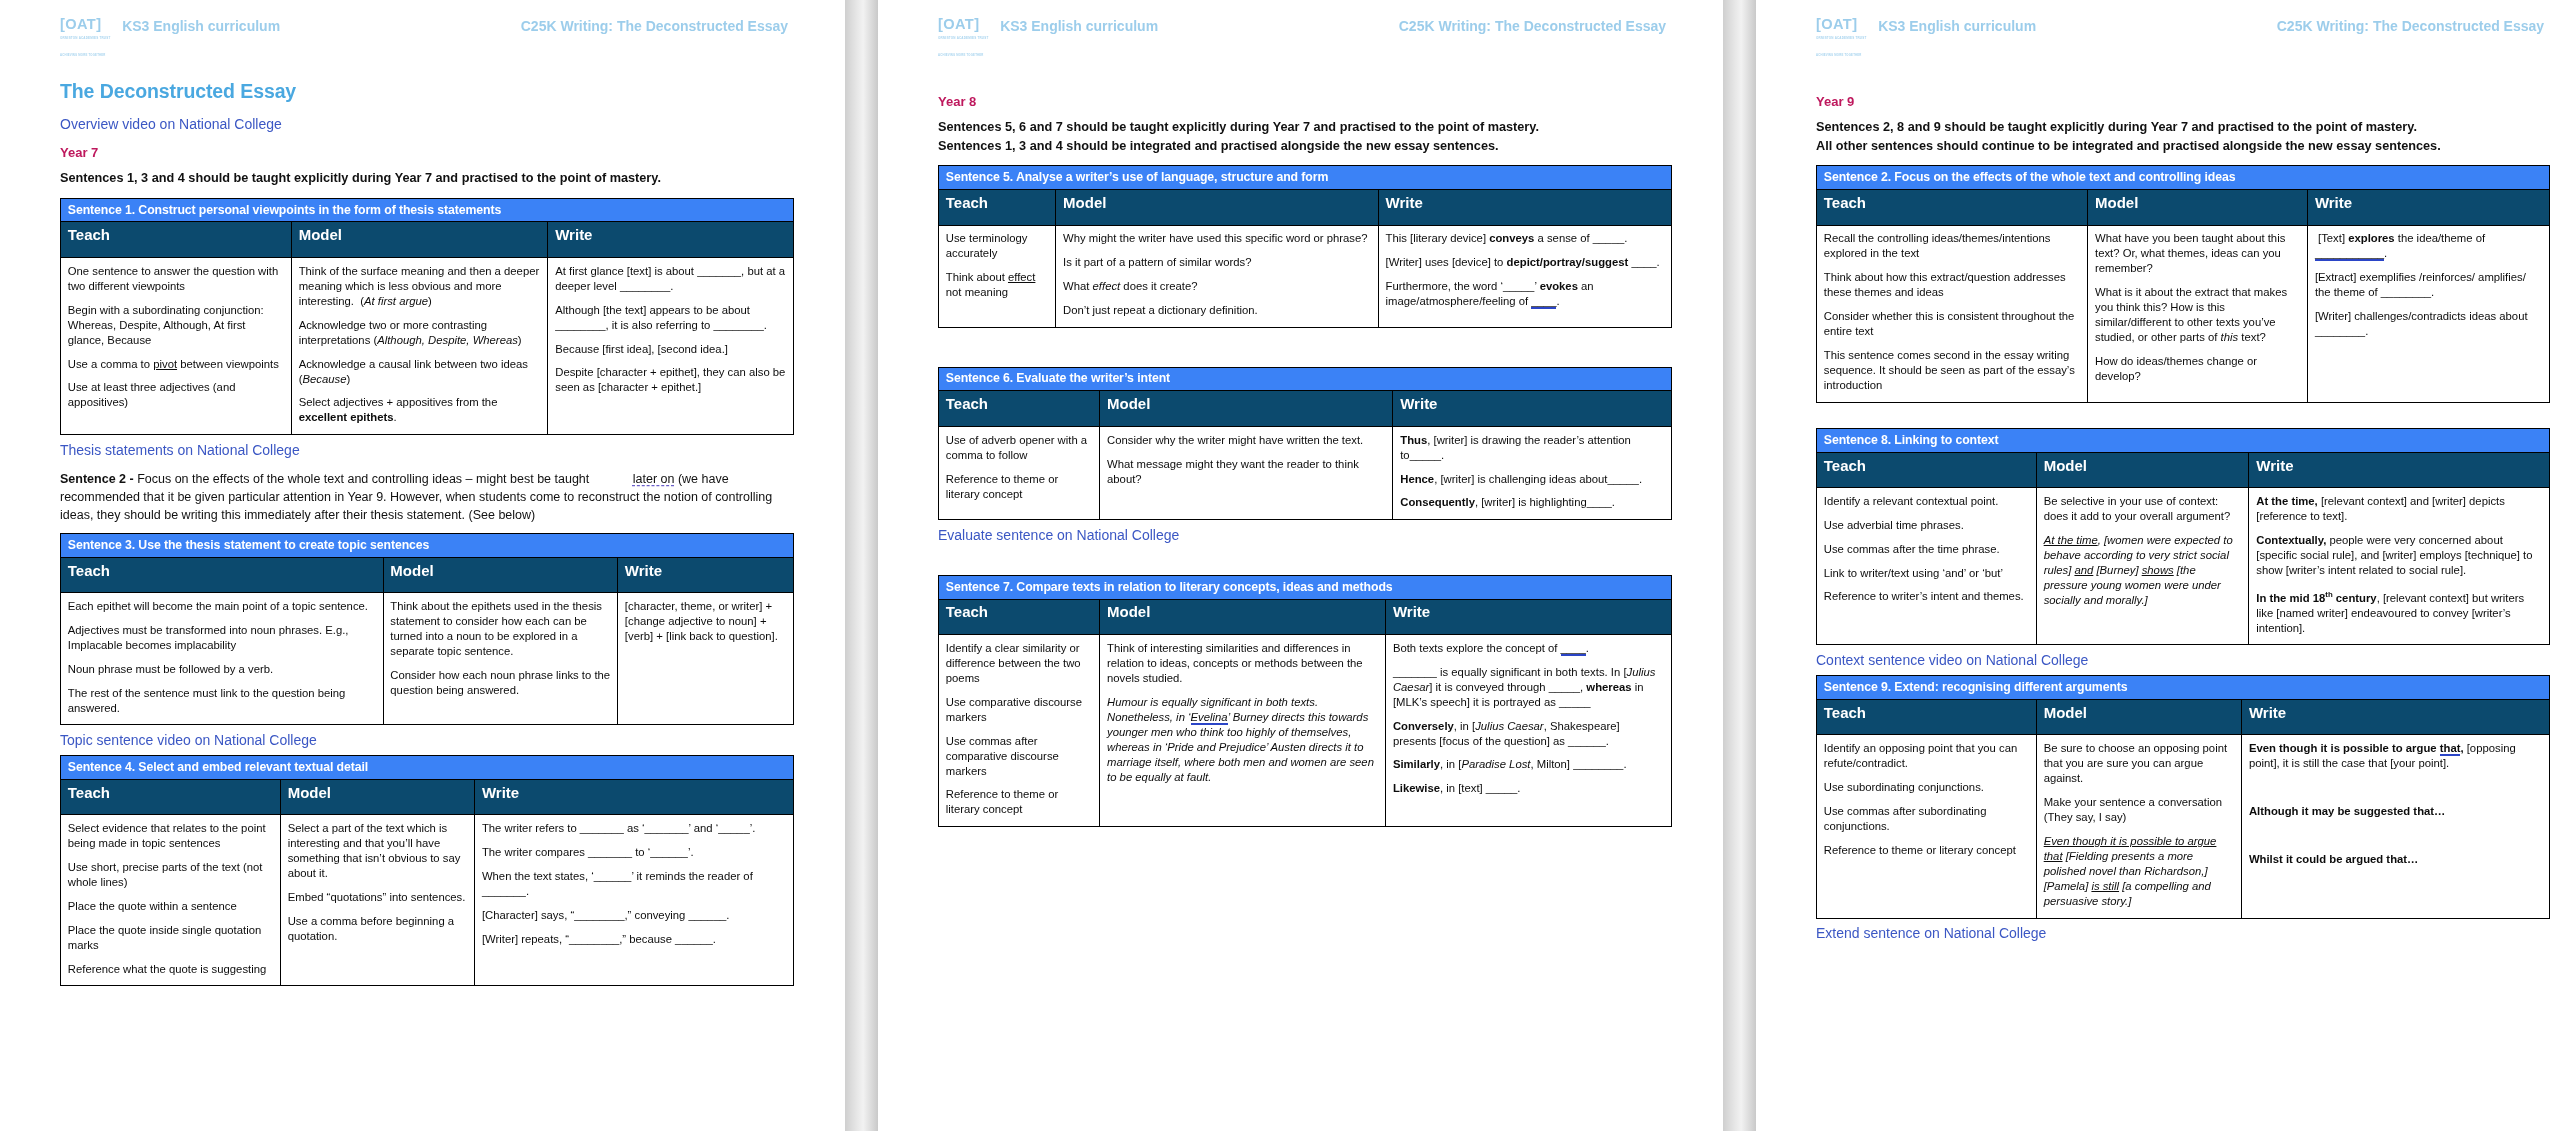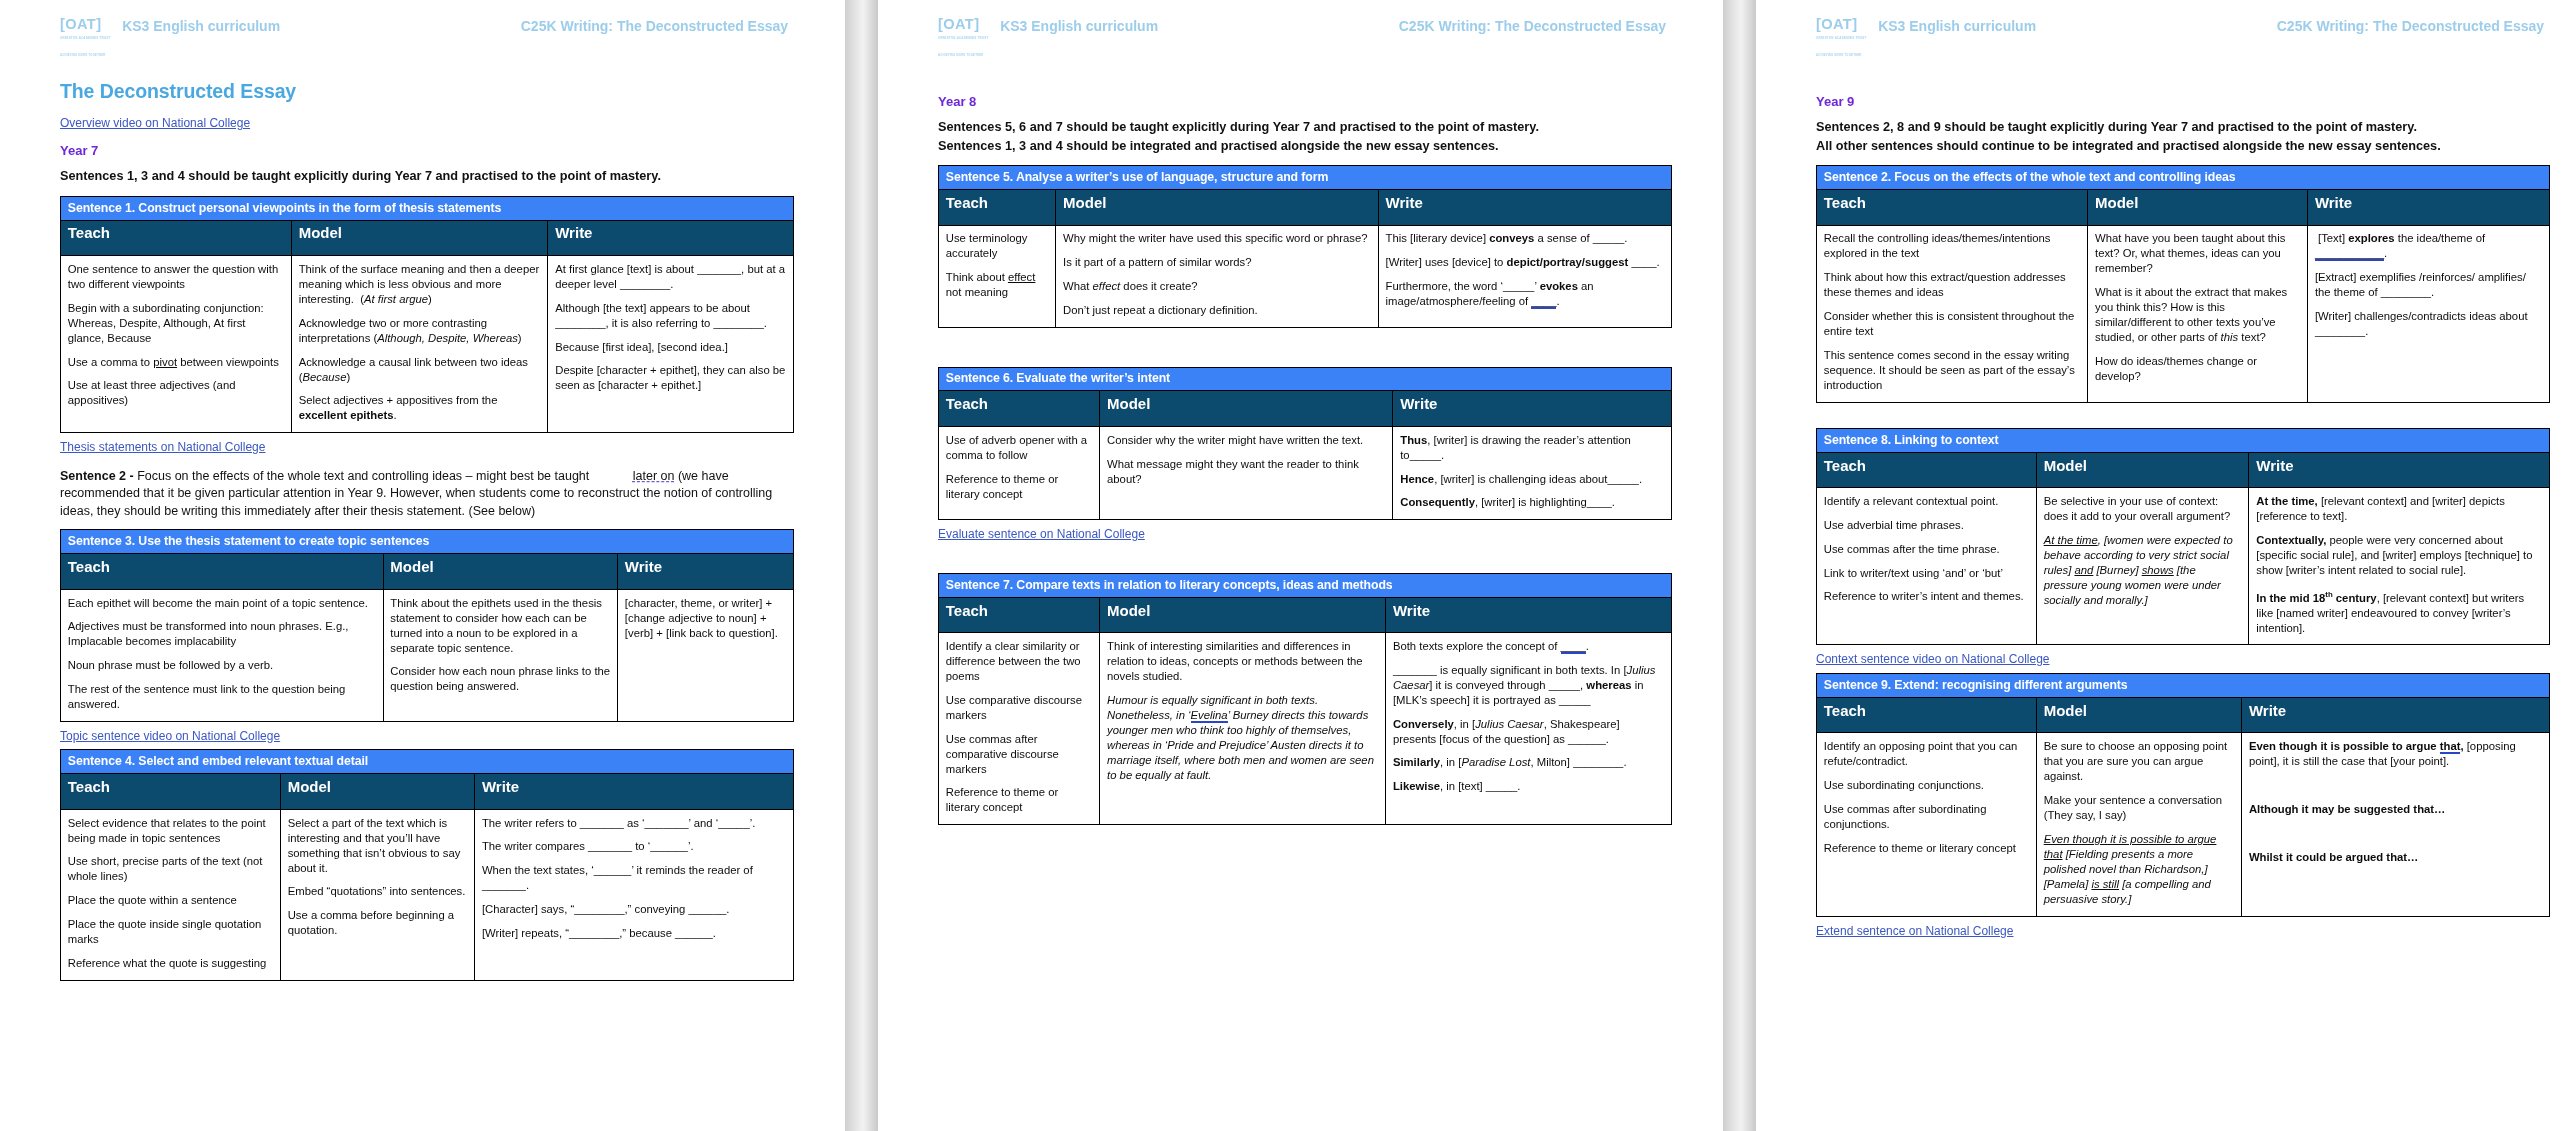--- a/index.html
+++ b/index.html
@@ -71,29 +71,28 @@
   h1.doc-title {
     font-size: 19.5px;
     font-weight: bold;
     color: #4aa8e0;
     margin: 7.8px 0 9.8px 0;
     letter-spacing: -0.1px;
   }
   a.nc-link {
     display: inline-block;
     color: #3b57c4;
-    text-decoration: underline;
-    font-size: 12px;
+    font-size: 14px;
     margin: 2.9px 0 6.8px 0;
     cursor: pointer;
   }
   h2.year {
     font-size: 13px;
     font-weight: bold;
-    color: #6d28d9;
+    color: #be185d;
     margin: 5.9px 0 9.8px 0;
   }
   p.intro {
     font-size: 12.7px;
     line-height: 18.5px;
     color: #111;
     margin: 0 0 9.8px 0;
     font-weight: bold;
   }
   p.note {

